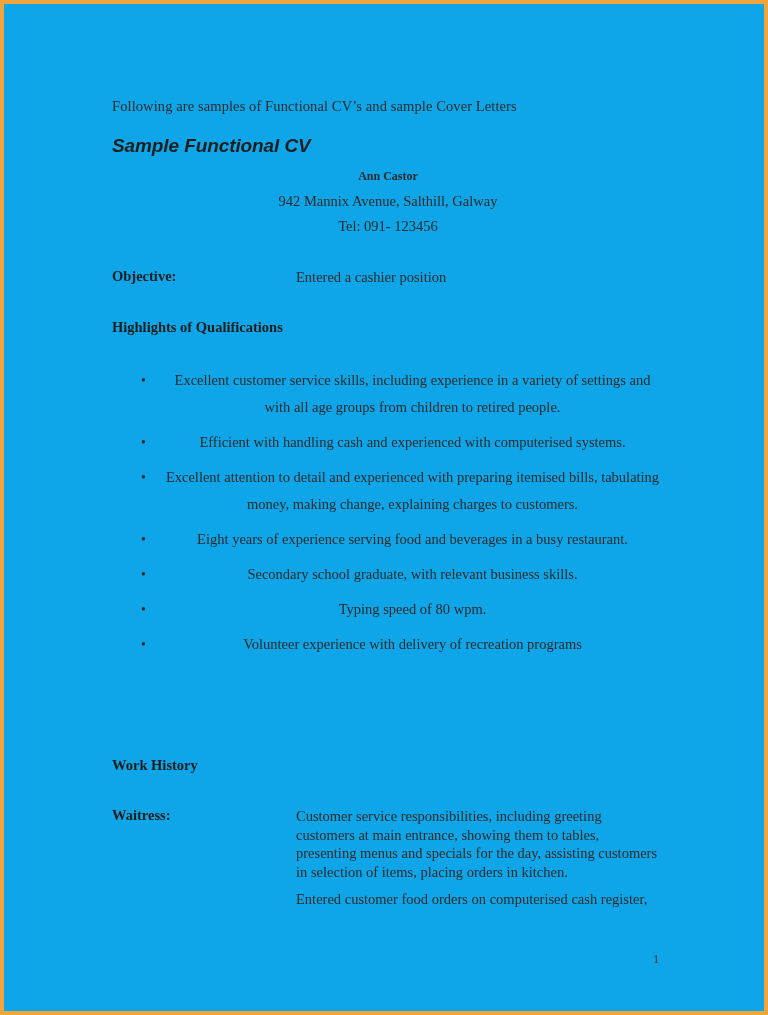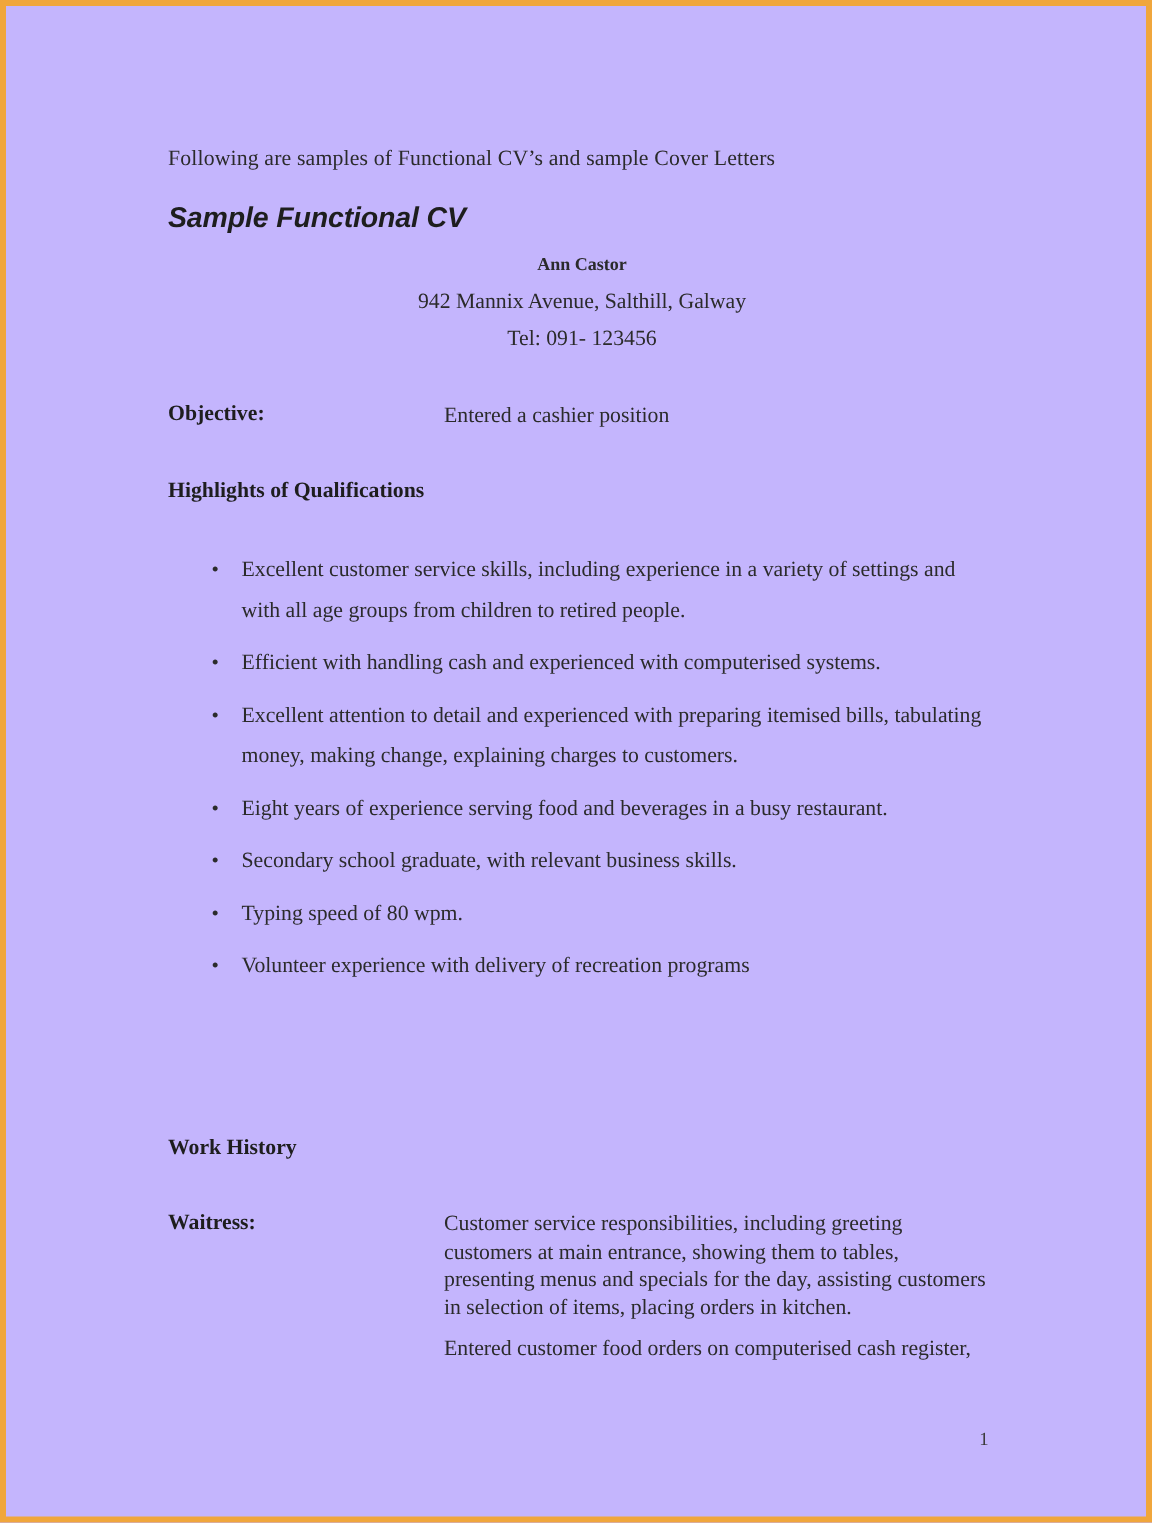--- a/index.html
+++ b/index.html
@@ -133,20 +133,21 @@
     list-style: none;
   }
   #qualifications li {
     position: relative;
     padding-left: 49px;
     font-size: 14.5px;
     color: #2b2b2b;
     line-height: 27px;
     margin-bottom: 8px;
     max-width: 547px;
+    text-align: center;
   }
   #qualifications li::before {
     content: "\2022";
     position: absolute;
     left: 29px;
     top: 0;
     font-size: 14px;
     color: #2b2b2b;
   }
 
@@ -157,21 +158,21 @@
     top: 948px;
     width: 24px;
     text-align: center;
     font-size: 12.5px;
     color: #3a3a3a;
   }
 </style>
 </head>
 <body style="background: rgb(240, 166, 60);">
 
-<div id="page" style="background: #c4b5fd;">
+<div id="page" style="background: #0ea5e9;">
   <div class="doc">
 
     <div class="intro-line">Following are samples of Functional CV’s and sample Cover Letters</div>
 
     <div class="doc-title">Sample Functional CV</div>
 
     <div class="contact">
       <div class="name">Ann Castor</div>
       <div class="addr">942 Mannix Avenue, Salthill, Galway</div>
       <div class="tel">Tel: 091- 123456</div>

